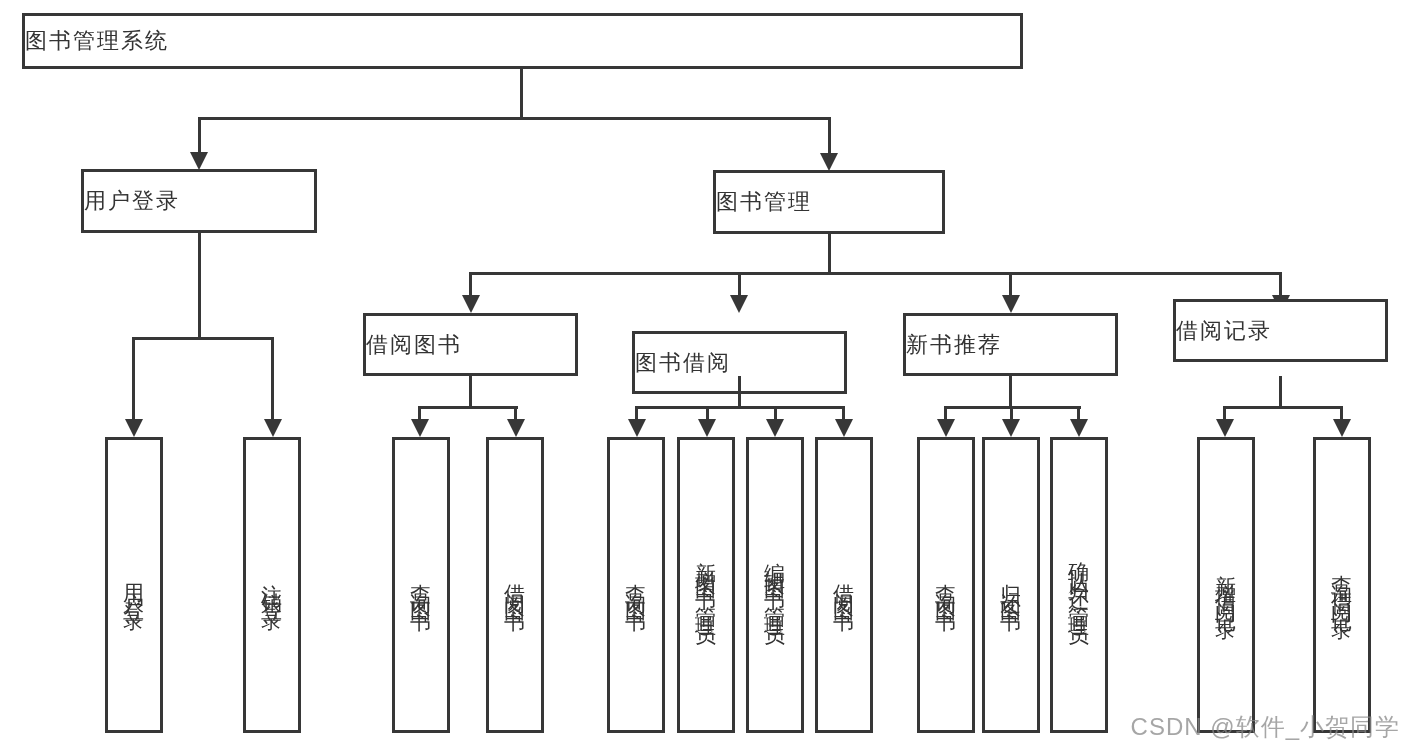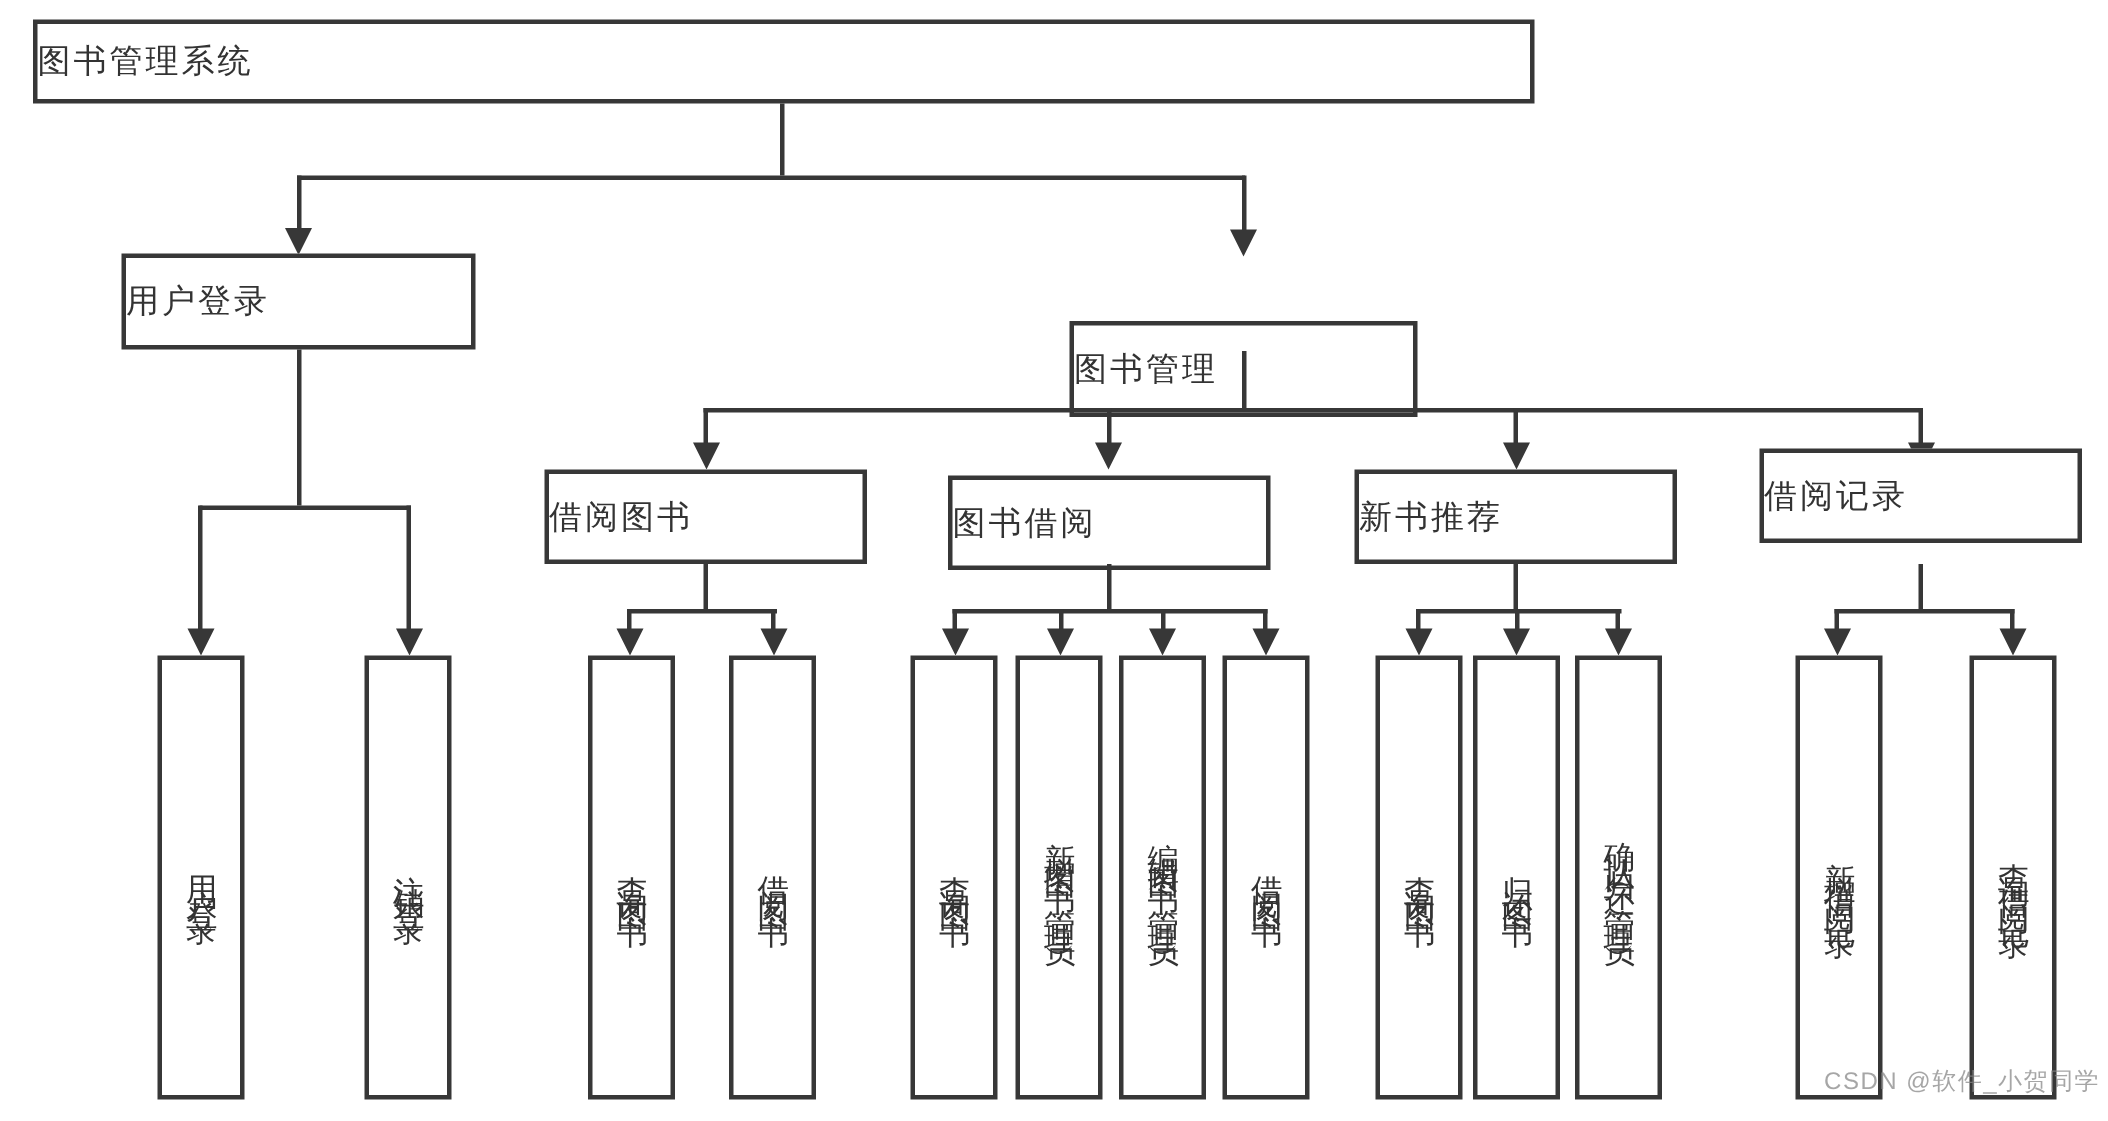--- a/index.html
+++ b/index.html
@@ -55,21 +55,21 @@
     width: 0; height: 0;
     border-left: 9px solid transparent;
     border-right: 9px solid transparent;
     border-top: 18px solid #373737;
   }
 
   .watermark {
     position: absolute;
     top: 711px;
     right: 5px;
-    font-size: 16px;
+    font-size: 24px;
     color: rgba(136, 136, 136, 0.75);
     letter-spacing: 1px;
     white-space: nowrap;
   }
 </style>
 </head>
 <body>
 
 <div class="canvas">
 
@@ -80,21 +80,21 @@
   <div class="vline" style="left:520px; top:69px; height:48px;"></div>
   <div class="hline" style="left:198px; top:117px; width:632px;"></div>
   <div class="vline" style="left:198px; top:117px; height:37px;"></div>
   <div class="arrow" style="left:190px; top:152px;"></div>
   <div class="vline" style="left:828px; top:117px; height:37px;"></div>
   <div class="arrow" style="left:820px; top:153px;"></div>
 
   <div class="hbox" style="left:81px; top:169px; width:236px; height:64px;">
     <span>用户登录</span>
   </div>
-  <div class="hbox" style="left:713px; top:170px; width:232px; height:64px;margin-top:44px;">
+  <div class="hbox" style="left:713px; top:170px; width:232px; height:64px;">
     <span>图书管理</span>
   </div>
 
   <div class="vline" style="left:198px; top:233px; height:104px;"></div>
   <div class="hline" style="left:133px; top:337px; width:141px;"></div>
   <div class="vline" style="left:132px; top:337px; height:84px;"></div>
   <div class="arrow" style="left:125px; top:419px;"></div>
   <div class="vline" style="left:271px; top:337px; height:84px;"></div>
   <div class="arrow" style="left:264px; top:419px;"></div>
 
@@ -105,21 +105,21 @@
   <div class="vline" style="left:738px;  top:272px; height:25px;"></div>
   <div class="arrow" style="left:730px;  top:295px;"></div>
   <div class="vline" style="left:1009px; top:272px; height:25px;"></div>
   <div class="arrow" style="left:1002px; top:295px;"></div>
   <div class="vline" style="left:1279px; top:272px; height:25px;"></div>
   <div class="arrow" style="left:1272px; top:295px;"></div>
 
   <div class="hbox" style="left:363px; top:313px; width:215px; height:63px;">
     <span>借阅图书</span>
   </div>
-  <div class="hbox" style="left:632px; top:317px; width:215px; height:63px;">
+  <div class="hbox" style="left:632px; top:331px; width:215px; height:63px;">
     <span>图书借阅</span>
   </div>
   <div class="hbox" style="left:903px; top:313px; width:215px; height:63px;">
     <span>新书推荐</span>
   </div>
   <div class="hbox" style="left:1173px; top:299px; width:215px; height:63px;">
     <span>借阅记录</span>
   </div>
 
   <div class="vline" style="left:469px; top:376px; height:30px;"></div>

